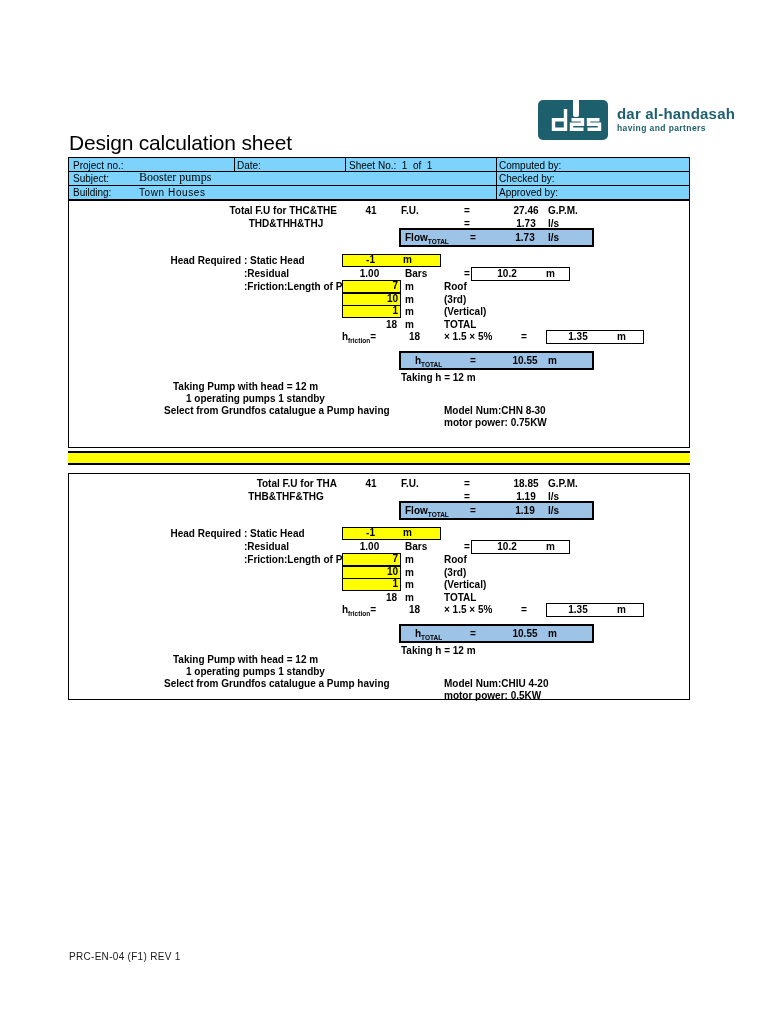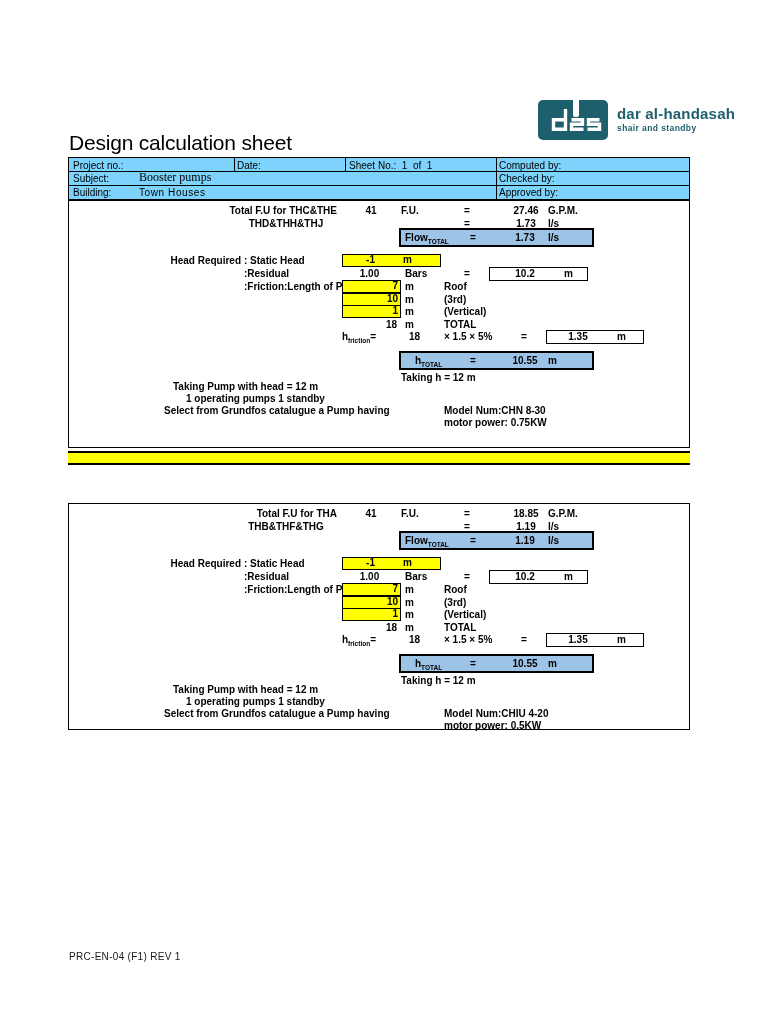--- a/index.html
+++ b/index.html
@@ -33,21 +33,21 @@
   .ht-row:last-child{border-bottom:none;}
   .ht-cell{position:absolute;top:1.5px;white-space:pre;line-height:11px;}
   .vline{position:absolute;top:0;bottom:0;width:1px;background:#000;}
   .serifval{font-family:"Liberation Serif", serif;font-size:12px;top:.5px;}
   .spacedval{letter-spacing:.6px;}
 
   
   .block{position:absolute;left:68px;width:622px;border:1.5px solid #000;background:#fff;
          font-size:10px;font-weight:700;}
   .b1{top:200px;height:248px;}
-  .b2{top:473px;height:227px;margin-top:30px;}
+  .b2{top:473px;height:227px;}
   .divider{position:absolute;left:68px;top:451px;width:622px;height:14px;
            background:var(--highlight-yellow);border-top:2px solid #000;border-bottom:2px solid #000;}
 
   .s{position:absolute;white-space:nowrap;line-height:12px;}
   sub{font-size:6.5px;line-height:6px;}
 
   
   .t1{top:4px}.t2{top:17px}
   .thead{top:54px}.tresid{top:67px}
   .tp0{top:80px}.tp1{top:92.5px}.tp2{top:105px}
@@ -86,21 +86,21 @@
   .bb-lab2{left:14px;top:2px;}
   .bb-eq{left:62px;top:2px;width:20px;text-align:center;}
   .bb-val{left:95px;top:2px;width:58px;text-align:center;}
   .bb-unit{left:147px;top:2px;}
 
   .ylwwide{position:absolute;left:273px;top:53px;width:99px;height:13px;
            background:var(--highlight-yellow);border:1.5px solid #000;}
   .yw-val{left:0;top:0;width:55px;text-align:center;line-height:10px;}
   .yw-unit{left:60px;top:0;line-height:10px;}
 
-  .wbres{position:absolute;left:420px;top:66px;width:99px;height:13.5px;
+  .wbres{position:absolute;left:402px;top:66px;width:99px;height:13.5px;
          background:#fff;border:1.5px solid #000;}
   .wb-val{left:0;top:.5px;width:70px;text-align:center;line-height:10px;}
   .wb-unit{left:74px;top:.5px;line-height:10px;}
 
   .ylwsm{position:absolute;left:273px;width:59px;height:13px;background:var(--highlight-yellow);
          border:1.5px solid #000;text-align:right;padding-right:2px;line-height:10px;}
   .yp0{top:79px}.yp1{top:91.5px}.yp2{top:104px}
 
   .hfrbox{position:absolute;left:477px;top:129px;width:98px;height:14px;
           background:#fff;border:1.5px solid #000;}
@@ -121,21 +121,21 @@
       <rect x="35" y="-2" width="6" height="19" rx="2" fill="#ffffff"></rect>
       <g stroke="#ffffff" stroke-width="3.4" fill="none">
         <path d="M27.5,9 V30.8"></path>
         <path d="M29,29.2 H15.5 V19.8 H27"></path>
         <path d="M33.5,19.8 H44.5 V24.2 H33.5 V29.2 H45.5"></path>
         <path d="M61.5,19.8 H50.5 V24.2 H61.5 V29.2 H49.5"></path>
       </g>
     </svg>
     <div class="logo-text">
       <div class="logo-name">dar al-handasah</div>
-      <div class="logo-tagline">shair and standby</div>
+      <div class="logo-tagline">having and partners</div>
     </div>
   </div>
 
   <h1 class="title">Design calculation sheet</h1>
 
   <div class="htable">
     <div class="ht-row">
       <span class="ht-cell" style="left:4px">Project no.:</span>
       <span class="ht-cell" style="left:168px">Date:</span>
       <span class="ht-cell" style="left:280px">Sheet No.:  1  of  1</span>

